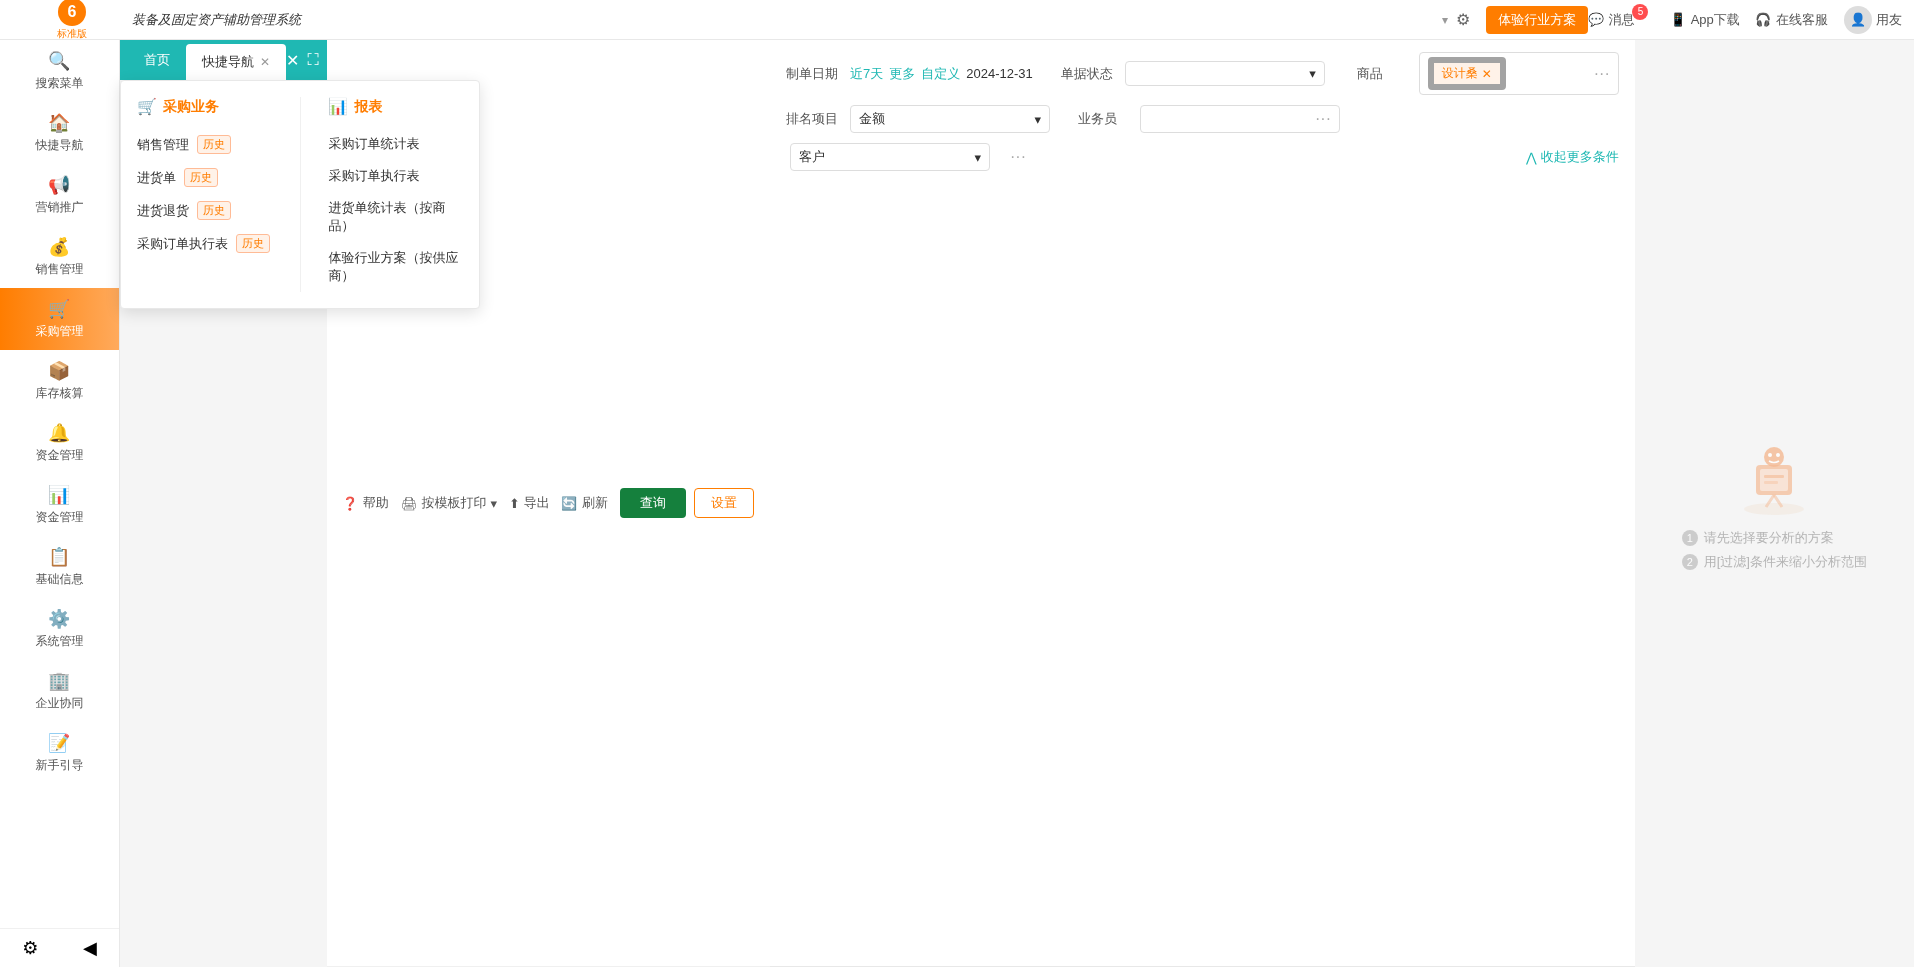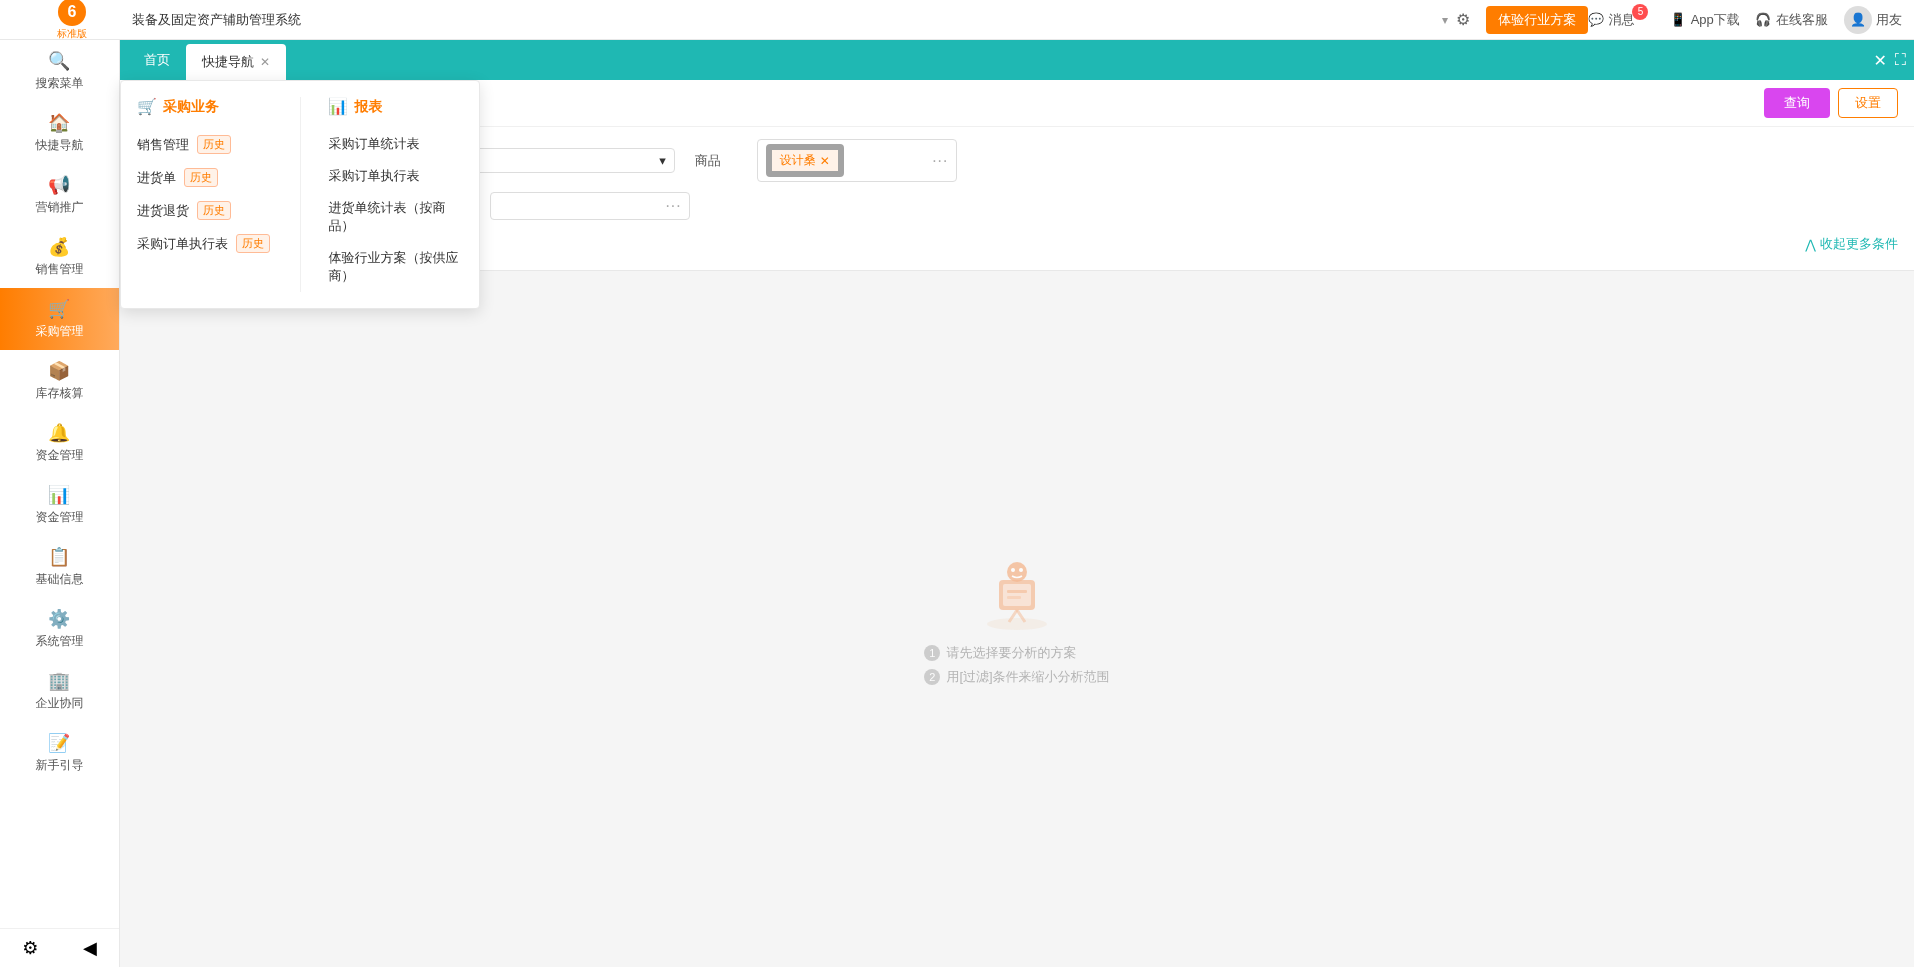--- a/index.html
+++ b/index.html
@@ -37,20 +37,21 @@
     }
     .logo-text {
       font-size: 10px;
       color: #ff7d00;
       margin-top: 1px;
     }
     .system-title {
       font-size: 13px;
       color: #333;
       flex: 1;
+      font-style: italic;
     }
     .top-actions {
       display: flex;
       align-items: center;
       gap: 16px;
       margin-left: auto;
     }
     .top-action-item {
       display: flex;
       align-items: center;
@@ -139,21 +140,21 @@
       display: flex;
       justify-content: space-around;
       padding: 8px 0;
       border-top: 1px solid #f0f0f0;
     }
 
     
     .content-area {
       flex: 1;
       display: flex;
-      flex-direction: column;
+      flex-direction: row;
       overflow: hidden;
     }
 
     
     .tab-bar {
       height: 40px;
       background: #1fb8b3;
       display: flex;
       align-items: center;
       padding: 0 8px;
@@ -239,21 +240,21 @@
     }
     .icon-btn {
       color: #555;
       font-size: 13px;
       cursor: pointer;
       display: flex;
       align-items: center;
       gap: 4px;
     }
     .query-btn {
-      background: #d946ef;
+      background: #15803d;
       color: #fff;
       border: none;
       border-radius: 4px;
       padding: 6px 20px;
       font-size: 13px;
       cursor: pointer;
     }
     .setting-btn {
       background: #fff;
       color: #ff7d00;
@@ -583,21 +584,21 @@
           <span class="date-link">自定义</span>
           <span>2024-12-31</span>
         </div>
 
         <span class="filter-label" style="margin-left:16px;">单据状态</span>
         <div class="filter-select" style="min-width:200px;">
           <span></span>
           <span>▾</span>
         </div>
 
-        <span class="filter-label" style="margin-left:8px;">商品</span>
+        <span class="filter-label" style="margin-left:20px;">商品</span>
         <div class="filter-select" style="min-width:200px; gap:6px;">
           <div class="filter-tag">
             <span>设计桑</span>
             <span class="filter-tag-close">✕</span>
           </div>
           <span class="dots-btn">···</span>
         </div>
       </div>
 
       <div class="filter-row">

